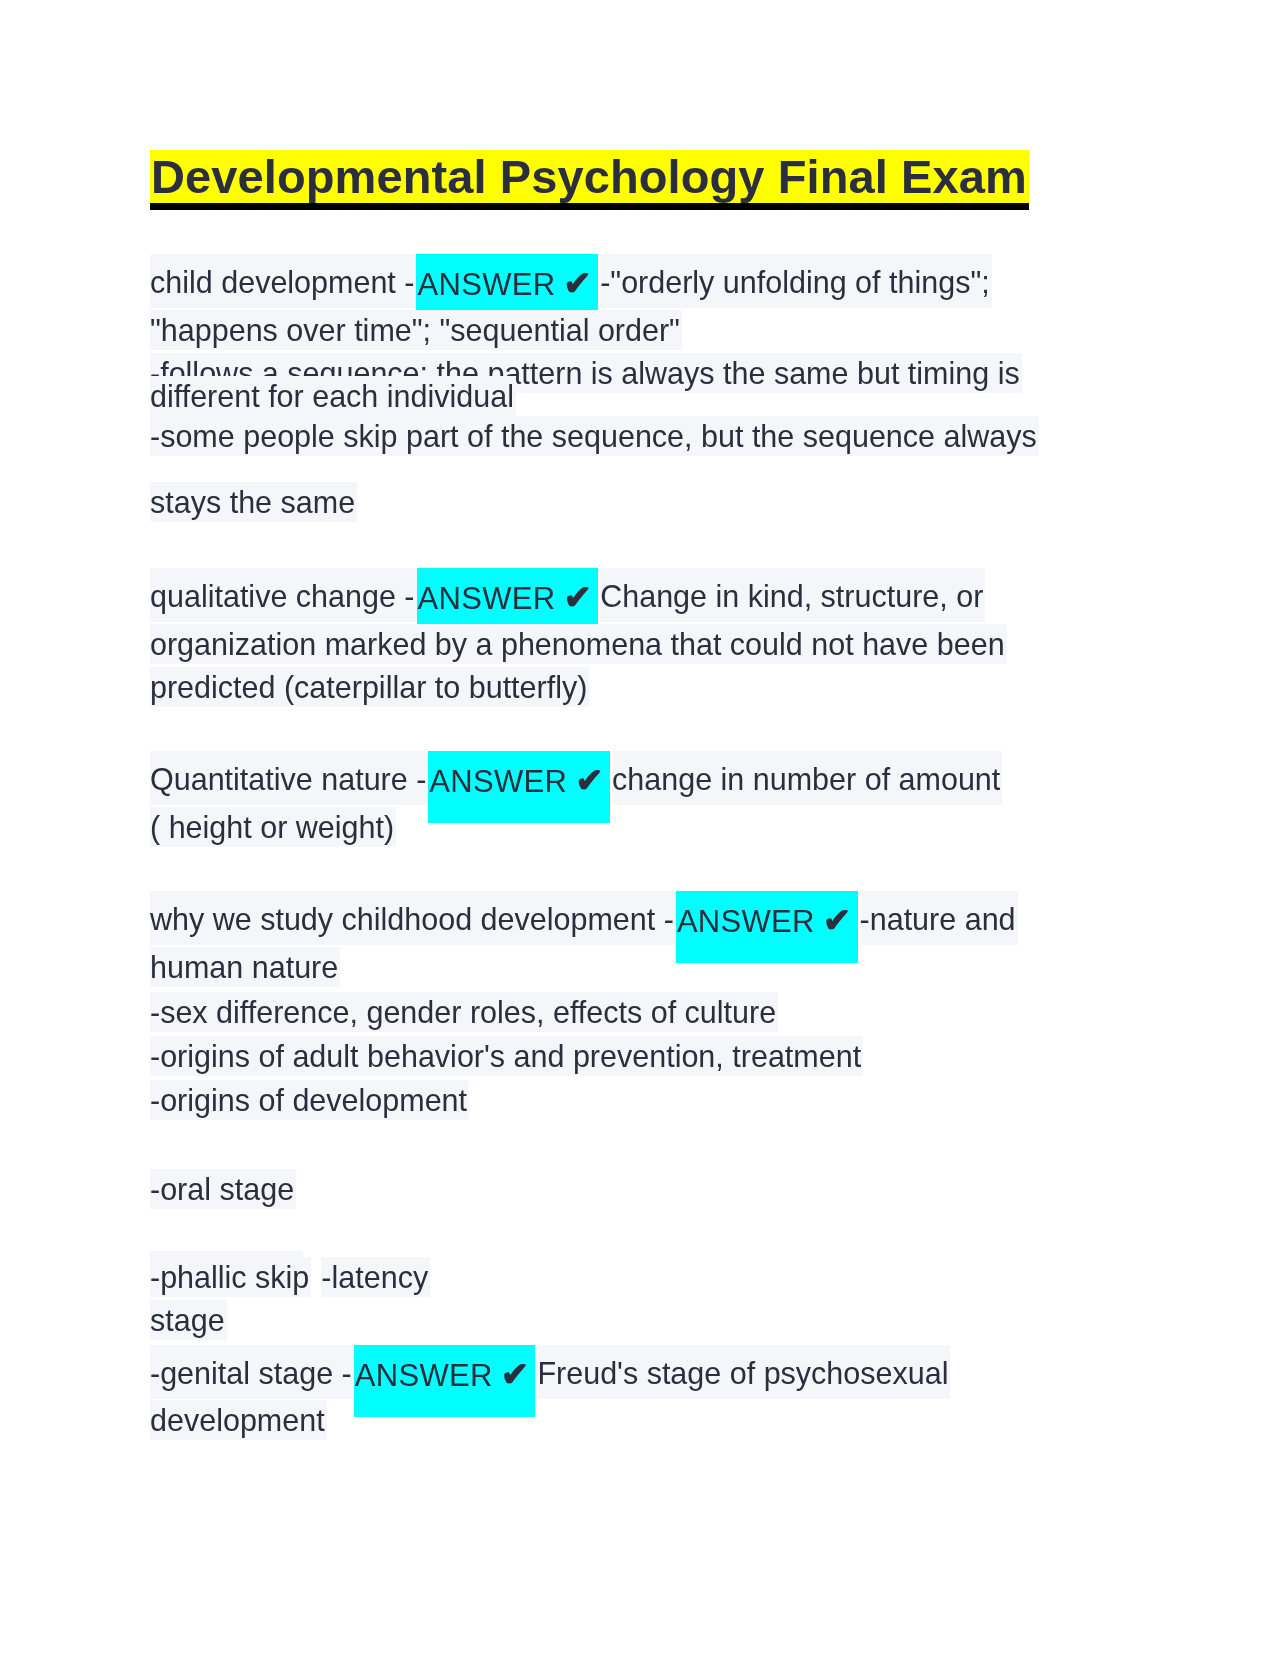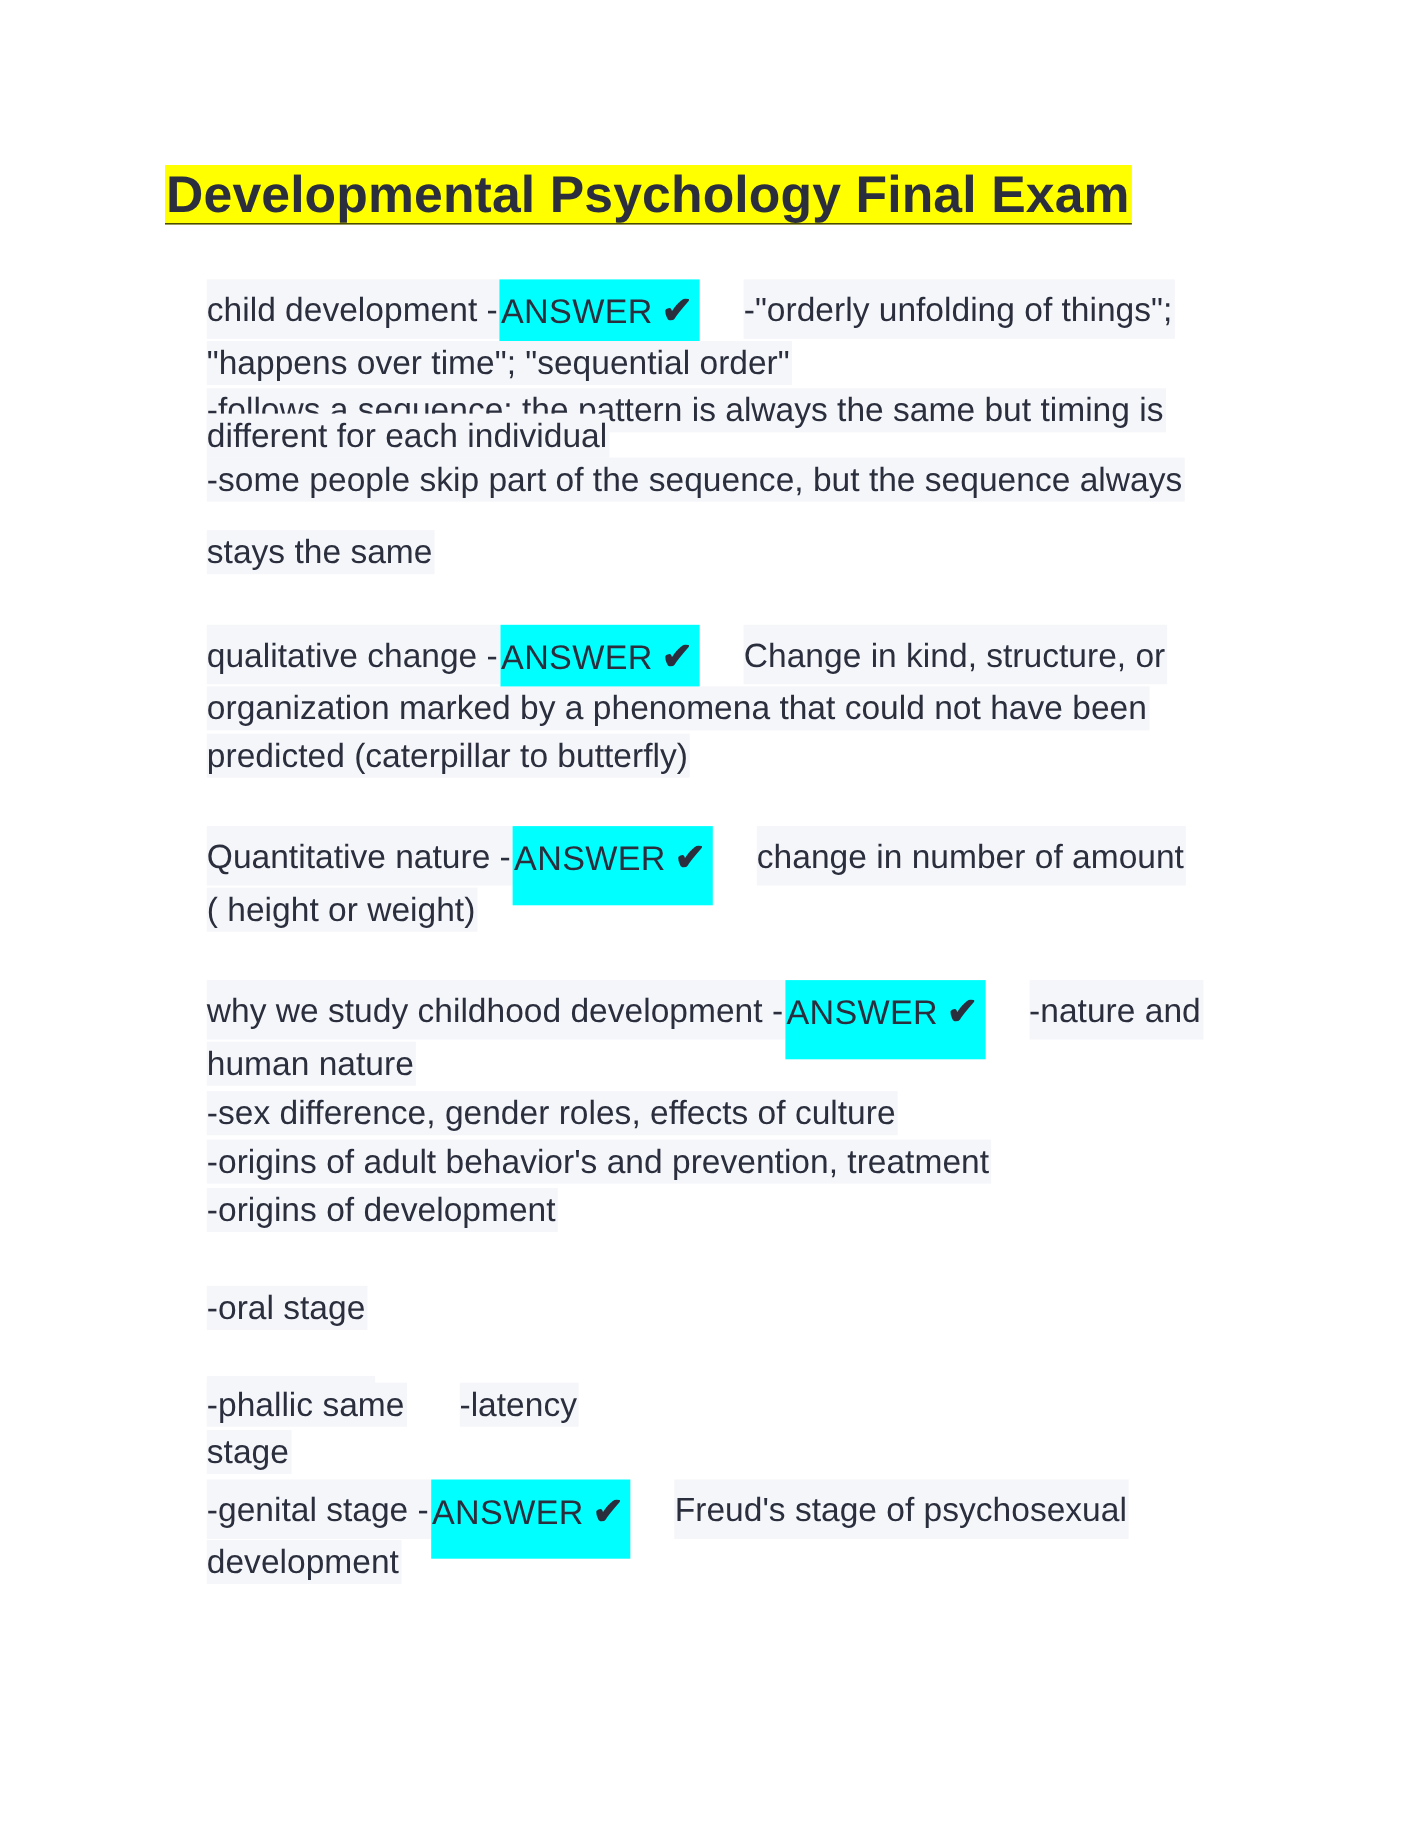--- a/index.html
+++ b/index.html
@@ -4,27 +4,27 @@
 <style>
   html, body { margin: 0; padding: 0; }
   body {
     width: 1280px; height: 1656px; position: relative; background: #ffffff;
     font-family: "Liberation Sans", sans-serif; color: #2b2f3d; overflow: hidden;
   }
   .title {
     position: absolute; left: 150px; top: 150px; height: 53px;
     background: #ffff00; font-weight: bold; font-size: 47px; line-height: 53px;
     padding: 0 2px 0 1px; white-space: nowrap; letter-spacing: 0.1px;
-    border-bottom: 1px solid #000000; box-sizing: content-box;
+    border-bottom: 7px solid #000000; box-sizing: content-box;
   }
   .ln {
     position: absolute; left: 150px; white-space: nowrap;
     font-size: 30.5px; line-height: 40px; height: 40px;
   }
-  .seg { background: #f5f6fa; display: inline-block; height: 40px; padding-right: 2px; margin-left: 38px; }
+  .seg { background: #f5f6fa; display: inline-block; height: 40px; padding-right: 2px; }
   .ln.tall { height: 54px; line-height: 54px; }
   .ln.tall .seg { height: 54px; line-height: 56px; }
   .ans {
     display: inline-block; background: #00ffff; height: 72px; line-height: 58px;
     padding: 0 6px 0 1px; font-size: 31px; margin: 0 2px 0 0;
     letter-spacing: 0.3px; vertical-align: top;
   }
   .chk { font-size: 34px; font-weight: bold; margin-left: 8px; color: #2b2f3d; }
   .gap { display: inline-block; width: 10px; }
 </style>
@@ -56,18 +56,18 @@
 <div class="ln tall" style="top:891px">
   <span class="seg">why we study childhood development - </span><span class="ans"><span>ANSWER</span><span class="chk">✔</span></span><span class="seg"> -nature and</span>
 </div>
 <div class="ln" style="top:947px"><span class="seg">human nature</span></div>
 <div class="ln" style="top:992px"><span class="seg">-sex difference, gender roles, effects of culture</span></div>
 <div class="ln" style="top:1036px"><span class="seg">-origins of adult behavior's and prevention, treatment</span></div>
 <div class="ln" style="top:1080px"><span class="seg">-origins of development</span></div>
 
 <div class="ln" style="top:1169px"><span class="seg">-oral stage</span></div>
 <div class="ln" style="top:1251px"><span class="seg">-anal stage</span></div>
-<div class="ln" style="top:1257px"><span class="seg">-phallic same</span><span class="gap"></span><span class="seg">-latency</span></div>
+<div class="ln" style="top:1257px"><span class="seg">-phallic skip</span><span class="gap"></span><span class="seg">-latency</span></div>
 <div class="ln" style="top:1300px"><span class="seg">stage</span></div>
 <div class="ln tall" style="top:1345px">
   <span class="seg">-genital stage - </span><span class="ans"><span>ANSWER</span><span class="chk">✔</span></span><span class="seg"> Freud's stage of psychosexual</span>
 </div>
 <div class="ln" style="top:1400px"><span class="seg">development</span></div>
 
 </body></html>

